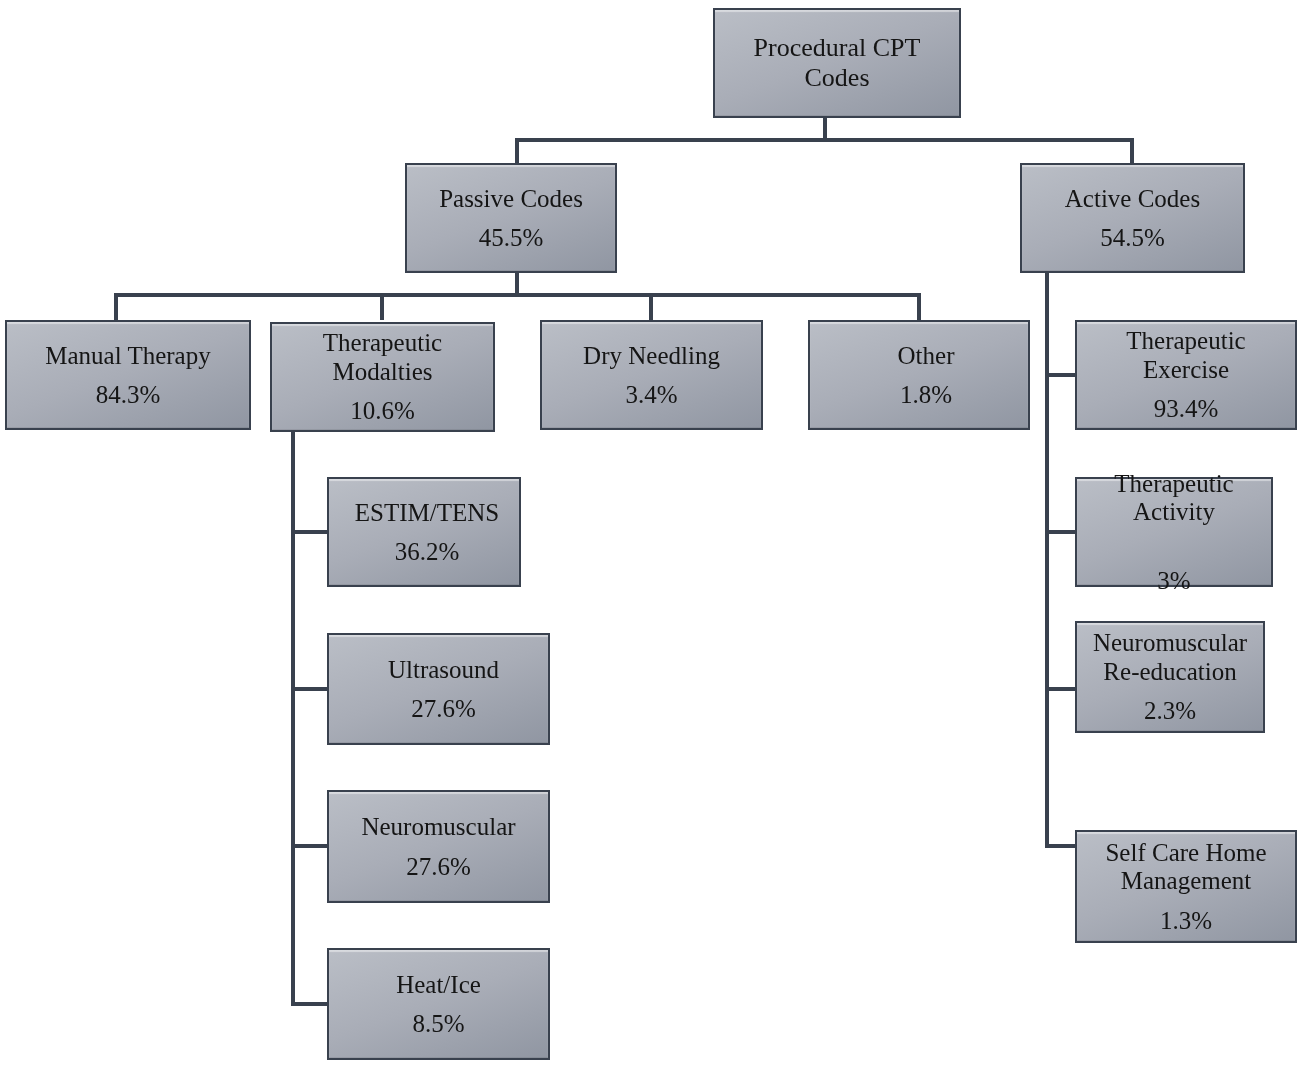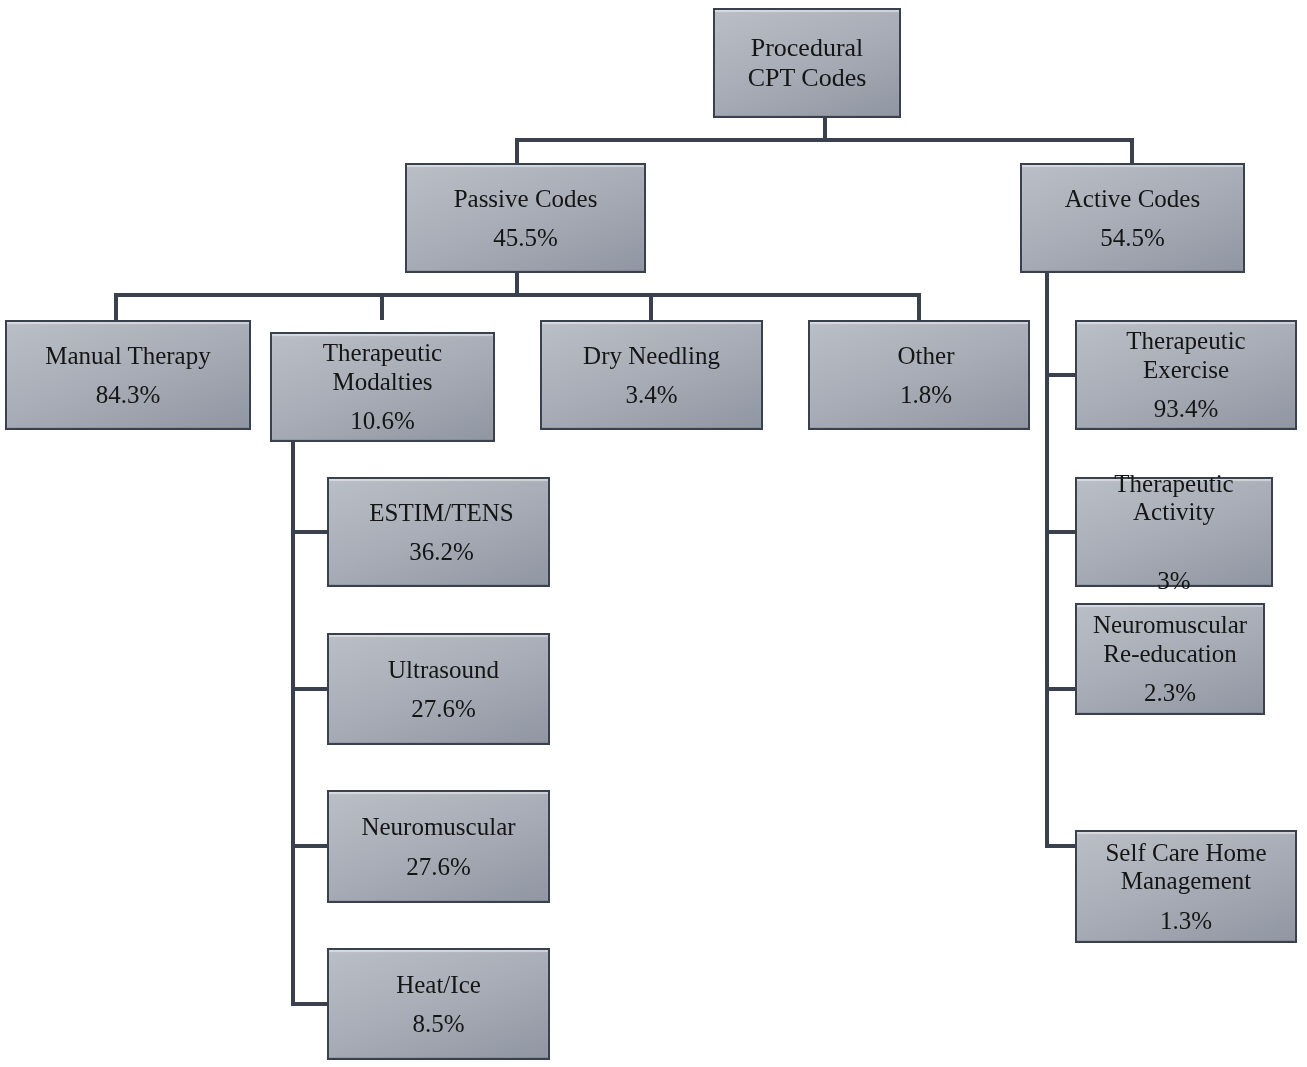--- a/index.html
+++ b/index.html
@@ -36,34 +36,34 @@
   .node .value {
     font-size: 25px;
     line-height: 1.1;
     margin-top: 11px;
   }
   .node .value:empty { display: none; }
 
   #n-procedural .label { font-size: 26px; }
 
   
-  #n-procedural   { left: 713px;  top: 8px;   width: 188px; height: 110px; }
-  #n-passive      { left: 405px;  top: 163px; width: 241px; height: 110px; }
+  #n-procedural   { left: 713px;  top: 8px;   width: 248px; height: 110px; }
+  #n-passive      { left: 405px;  top: 163px; width: 212px; height: 110px; }
   #n-active       { left: 1020px; top: 163px; width: 225px; height: 110px; }
   #n-manual       { left: 5px;    top: 320px; width: 246px; height: 110px; }
-  #n-modalties    { left: 270px;  top: 332px; width: 225px; height: 110px; }
+  #n-modalties    { left: 270px;  top: 322px; width: 225px; height: 110px; }
   #n-dry          { left: 540px;  top: 320px; width: 223px; height: 110px; }
   #n-other        { left: 808px;  top: 320px; width: 222px; height: 110px; padding-left: 24px; }
-  #n-estim        { left: 327px;  top: 477px; width: 223px; height: 110px; padding-left: 16px; }
+  #n-estim        { left: 327px;  top: 477px; width: 194px; height: 110px; padding-left: 16px; }
   #n-ultrasound   { left: 327px;  top: 633px; width: 223px; height: 112px; padding-left: 20px; }
   #n-iontophoresis{ left: 327px;  top: 790px; width: 223px; height: 113px; }
   #n-heatice      { left: 327px;  top: 948px; width: 223px; height: 112px; }
   #n-therex       { left: 1075px; top: 320px; width: 222px; height: 110px; }
   #n-theract      { left: 1075px; top: 477px; width: 198px; height: 110px; gap: 29px; }
-  #n-neuro        { left: 1075px; top: 603px; width: 190px; height: 112px; }
+  #n-neuro        { left: 1075px; top: 621px; width: 190px; height: 112px; }
   #n-selfcare     { left: 1075px; top: 790px; width: 222px; height: 113px; margin-top: 40px; }
 
   .conn {
     position: absolute;
     background: #39414e;
   }
 </style>
 </head>
 <body>
 

